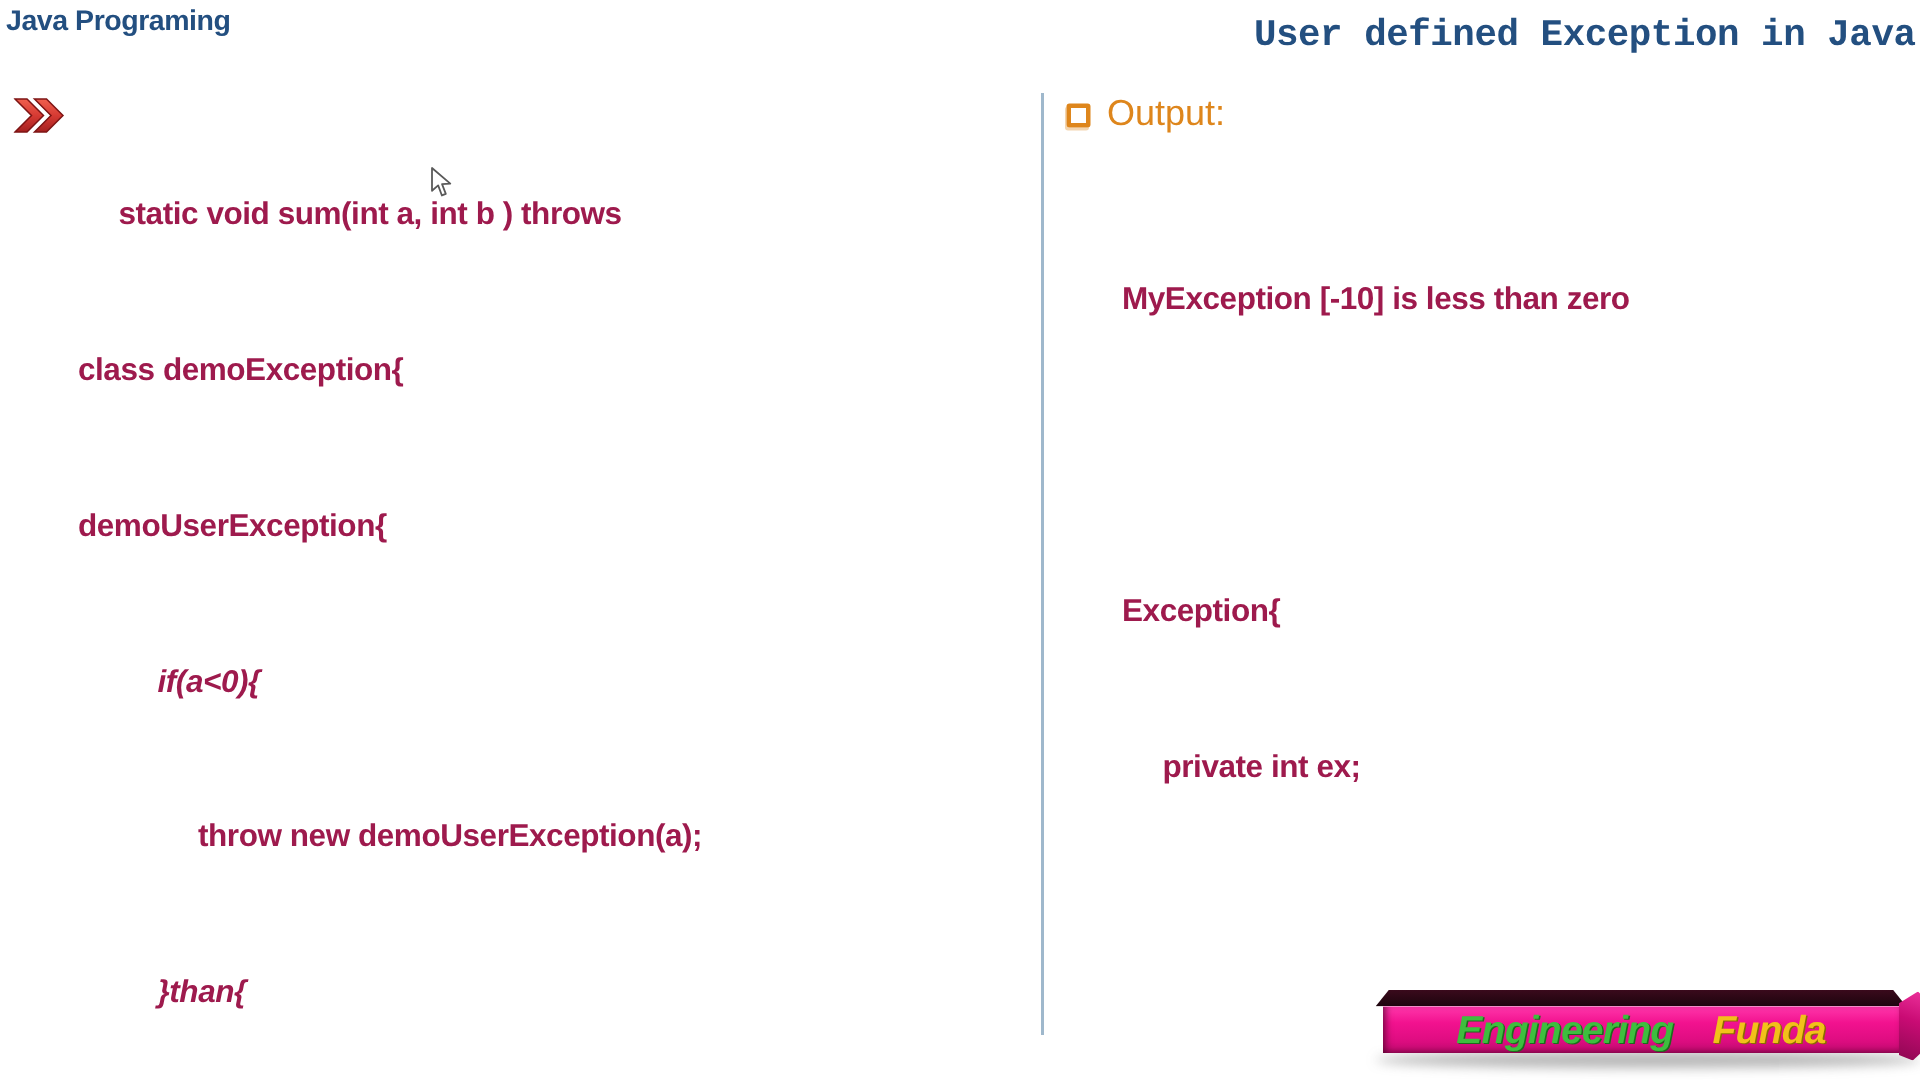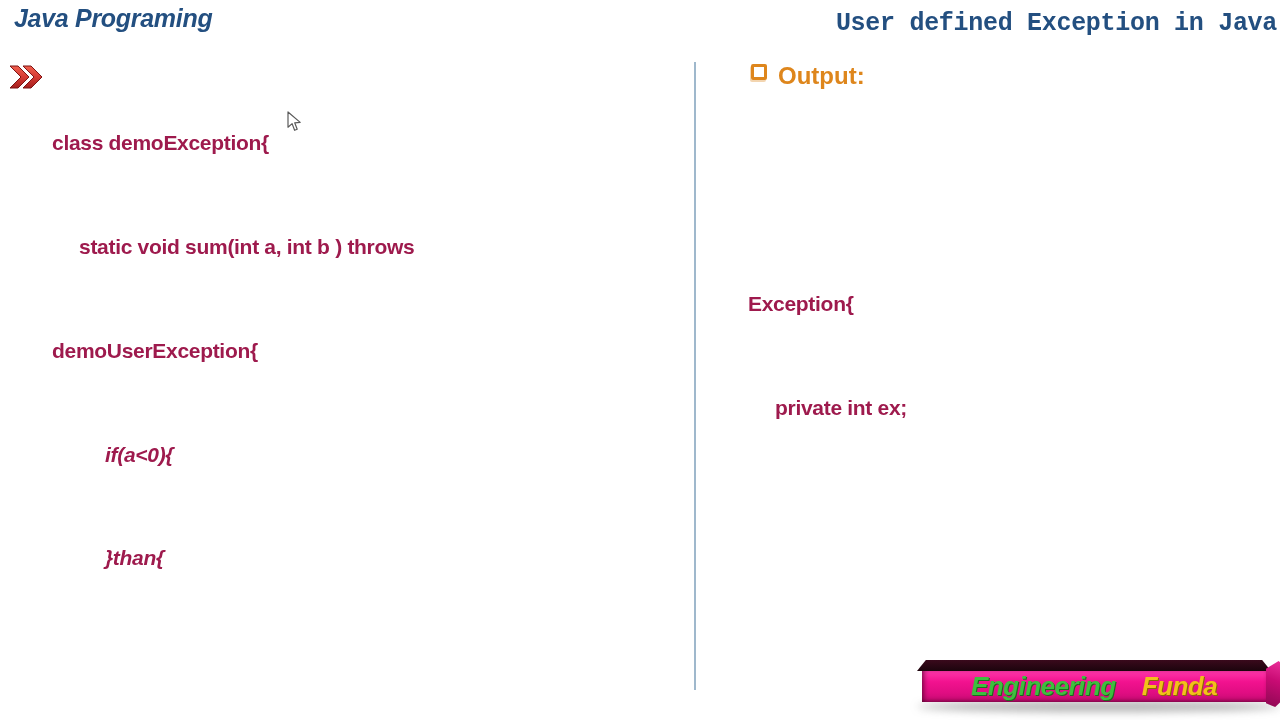--- a/index.html
+++ b/index.html
@@ -13,24 +13,23 @@
   }
   *{margin:0;padding:0;box-sizing:border-box;}
   html,body{width:1280px;height:720px;}
   body{
     position:relative;
     background:#ffffff;
     font-family:"Liberation Sans", sans-serif;
     overflow:hidden;
   }
   .page-title-left{
-    position:absolute;left:14px;top:4px;
-    font-size:25px;font-weight:700;color:var(--title-blue);
+    position:absolute;left:4px;top:4px;
+    font-size:19px;font-weight:700;color:var(--title-blue);
     letter-spacing:-0.3px;
-    font-style:italic;
   }
   .page-title-right{
     position:absolute;right:3px;top:9px;
     font-size:25px;font-weight:700;color:var(--title-blue);
     letter-spacing:-0.3px;
     font-family:Liberation Mono, monospace;
   }
   .divider{
     position:absolute;left:694px;top:62px;width:2px;height:628px;
     background:var(--divider-blue);
@@ -48,23 +47,23 @@
   #left-code{left:52px;top:57px;width:640px;}
   #right-code{left:748px;top:114px;width:507px;}
   .code .line{min-height:34.6px;}
   .ind1{padding-left:27px;}
   .ind2{padding-left:53px;font-style:italic;}
   .ind3{padding-left:80px;}
   .r-ind1{padding-left:27px;}
   .jl{white-space:normal;text-align:justify;text-align-last:justify;}
   
   .output-row{
-    position:absolute;left:751px;top:62px;
-    display:flex;
-    color:var(--accent-orange);font-size:24px;font-weight:700;
+    position:absolute;left:711px;top:62px;
+    display:flex;align-items:center;
+    color:var(--accent-orange);font-size:24px;font-weight:400;
   }
   .output-square{
     width:16px;height:16px;border:3px solid var(--accent-orange);
     border-radius:2px;margin-right:11px;margin-top:2px;
     box-shadow:-1px 2px 0 rgba(222,134,28,.35);
   }
   
   .cursor{position:absolute;left:287px;top:111px;width:15px;height:21px;}
   
   .banner{position:absolute;left:917px;top:659px;width:372px;height:50px;}
@@ -105,24 +104,25 @@
       <stop offset="0" stop-color="#f0604e"></stop>
       <stop offset="0.5" stop-color="#d63a33"></stop>
       <stop offset="1" stop-color="#a5201f"></stop>
     </linearGradient>
   </defs>
   <polygon points="1,3 9,3 20,14 9,25 1,25 12,14" fill="url(#redg)" stroke="#7d1414" stroke-width="1"></polygon>
   <polygon points="14,3 22,3 33,14 22,25 14,25 25,14" fill="url(#redg)" stroke="#7d1414" stroke-width="1"></polygon>
 </svg>
 
 <div class="code" id="left-code">
+  <div class="line ind1">static void sum(int a, int b ) throws</div>
   <div class="line ind0">class demoException{</div>
-  <div class="line ind1">static void sum(int a, int b ) throws</div>
   <div class="line ind0">demoUserException{</div>
   <div class="line ind2">if(a&lt;0){</div>
+  <div class="line ind3">throw new demoUserException(a);</div>
   <div class="line ind2">}than{</div>
   
   
   
   
   
   
   
   
   
@@ -132,20 +132,21 @@
 </div>
 
 <div class="divider"></div>
 
 <div class="output-row">
   <span class="output-square"></span>
   <span>Output:</span>
 </div>
 
 <div class="code" id="right-code">
+  <div class="line r-ind0">MyException [-10] is less than zero</div>
   <div class="line r-ind0"></div>
   <div class="line r-ind0">Exception{</div>
   <div class="line r-ind1">private int ex;</div>
   
   
   
   
   
   
   

